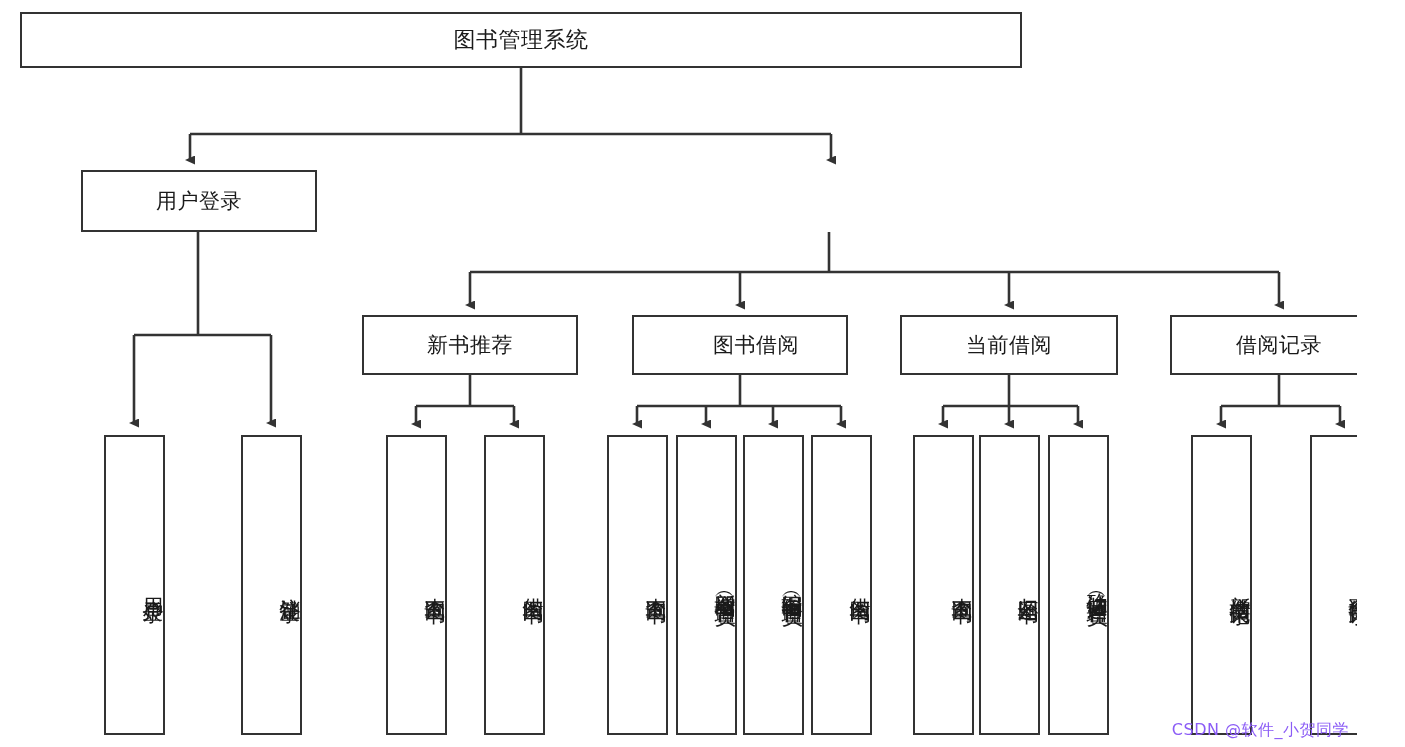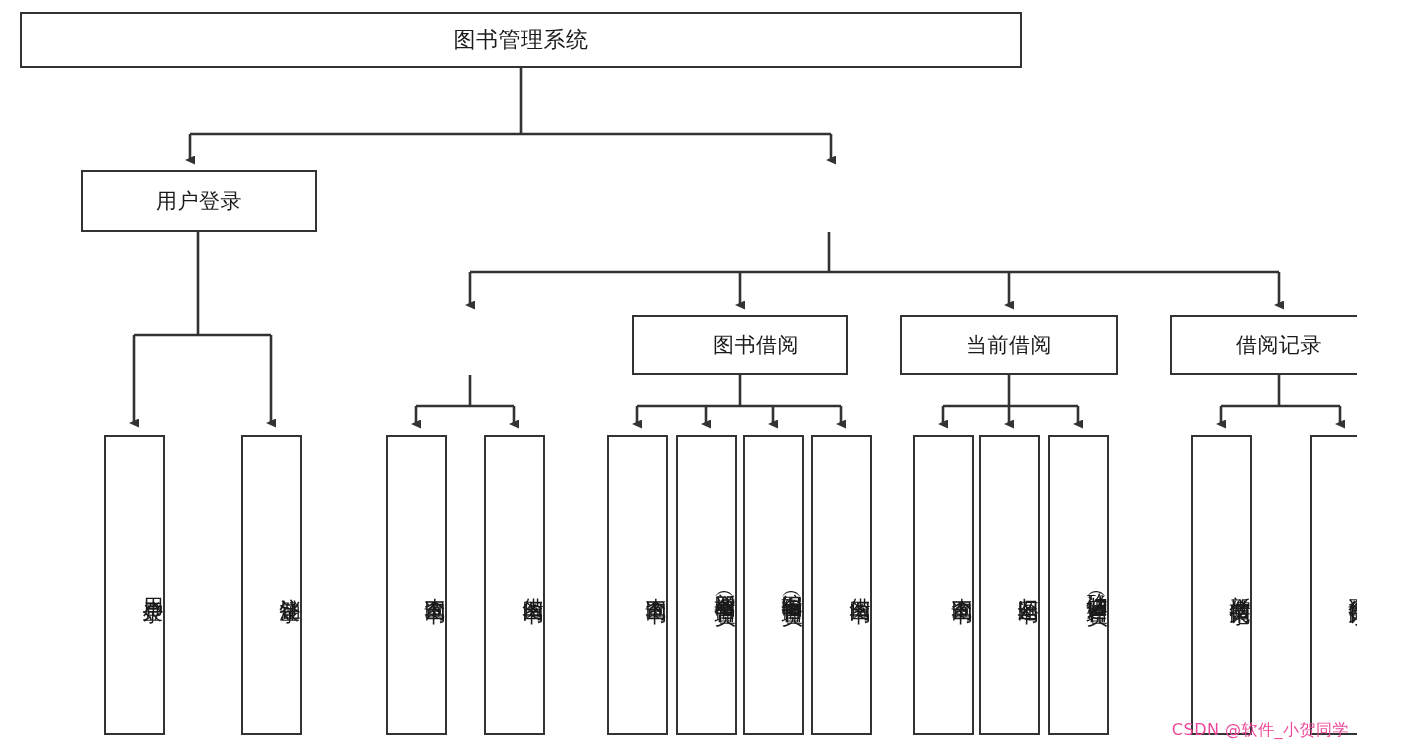--- a/index.html
+++ b/index.html
@@ -63,21 +63,21 @@
     font-size: 21px;
     letter-spacing: 2px;
     line-height: 1;
     white-space: nowrap;
   }
   .watermark {
     position: absolute;
     right: 8px;
     bottom: 6px;
     font-size: 16px;
-    color: #ec4899;
+    color: #8b5cf6;
     z-index: 5;
     white-space: nowrap;
     letter-spacing: 0.5px;
   }
 </style>
 </head>
 <body>
 
 <div id="canvas">
 
@@ -133,20 +133,23 @@
   </svg>
 
   <div class="node root horiz" style="left:20px; top:12px; width:1002px; height:56px;">
     <span class="label">图书管理系统</span>
   </div>
 
   <div class="node horiz" style="left:81px; top:170px; width:236px; height:62px;">
     <span class="label">用户登录</span>
   </div>
 
+  <div class="node horiz" style="left:362px; top:315px; width:216px; height:60px;">
+    <span class="label">新书推荐</span>
+  </div>
   <div class="node horiz" style="left:632px; top:315px; width:216px; height:60px;padding-left:32px;">
     <span class="label">图书借阅</span>
   </div>
   <div class="node horiz" style="left:900px; top:315px; width:218px; height:60px;">
     <span class="label">当前借阅</span>
   </div>
   <div class="node horiz" style="left:1170px; top:315px; width:218px; height:60px;">
     <span class="label">借阅记录</span>
   </div>
 

